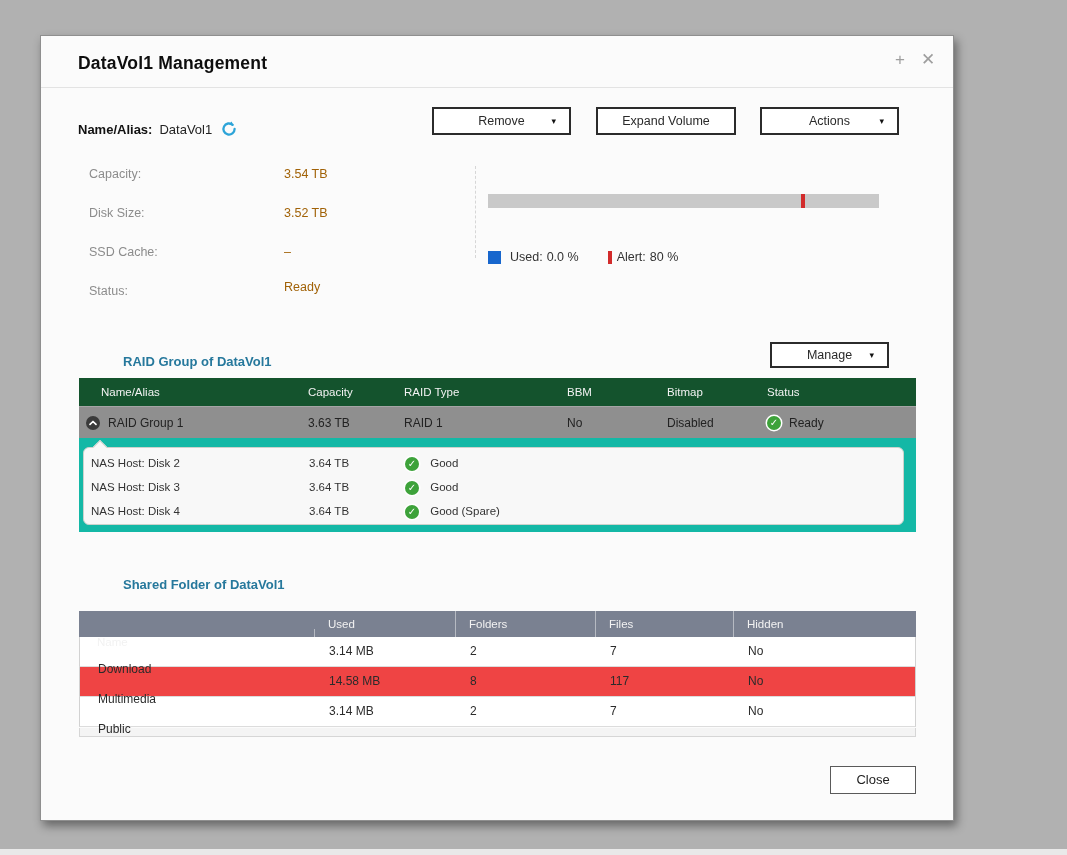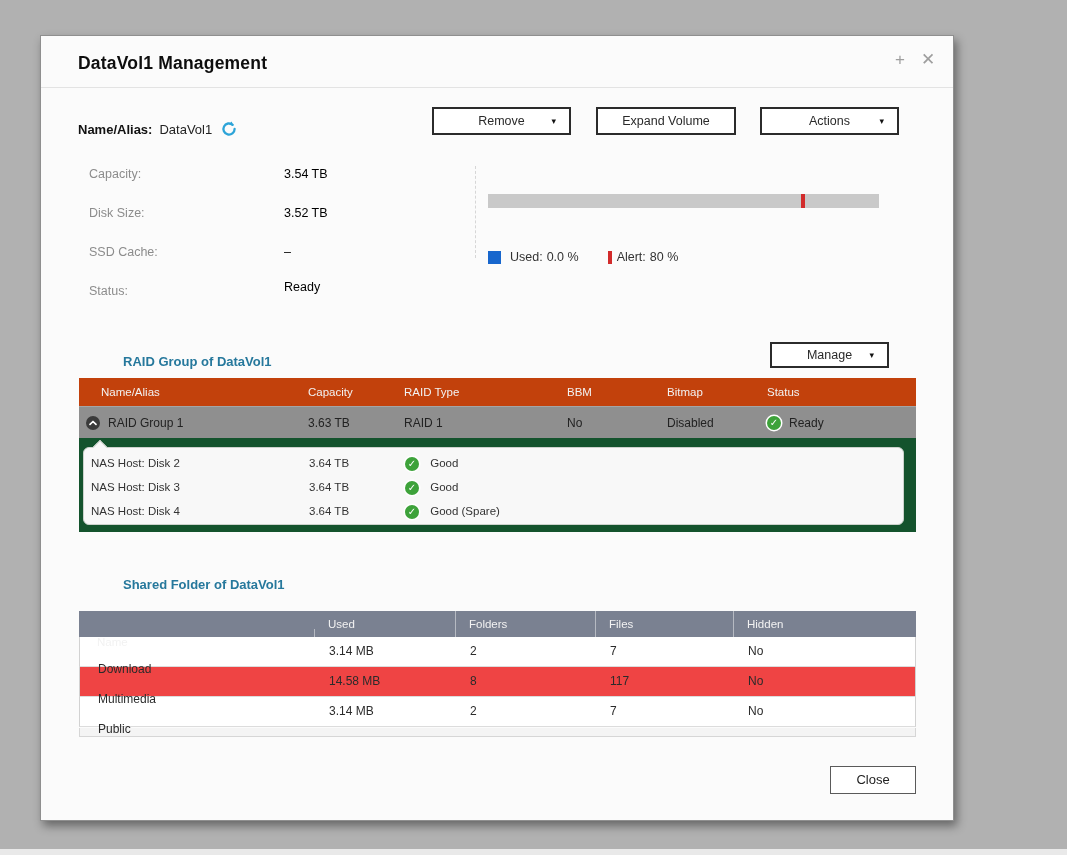--- a/index.html
+++ b/index.html
@@ -24,42 +24,42 @@
   .btn .caret { position:absolute; right:13px; top:0; font-size:9px; line-height:24px; color:#111; }
   .btn-close { position:absolute; left:789px; top:730px; width:86px; height:28px;
                background:#fff; border:1px solid #5a5a5a; font-size:13px; color:#222;
                text-align:center; line-height:26px; cursor:pointer; }
 
   .name-row { position:absolute; left:37px; top:83px; height:20px; display:flex; align-items:center; font-size:13px; }
   .name-label { font-weight:bold; color:#111; margin-right:7px; }
   .name-value { color:#222; margin-right:9px; }
 
   .field-label { position:absolute; left:48px; font-size:12.5px; color:#8c8c8c; height:18px; line-height:18px; }
-  .field-value { position:absolute; left:243px; font-size:12.5px; color:#000000; height:18px; line-height:18px; }
+  .field-value { position:absolute; left:243px; font-size:12.5px; color:#a16207; height:18px; line-height:18px; }
 
   .vdivider { position:absolute; left:434px; top:130px; height:92px; border-left:1px dashed #d6d6d6; }
 
   .usage-bar { position:absolute; left:447px; top:158px; width:391px; height:14px; background:#c9c9c9; }
   .usage-fill { position:absolute; left:0; top:0; height:14px; background:#1766cd; }
   .usage-marker { position:absolute; top:0; width:4px; height:14px; background:#d22b2b; }
   .usage-legend { position:absolute; left:447px; top:198px; height:14px; display:flex; align-items:center;
                   font-size:12.5px; color:#333;margin-top:16px; }
   .sw-used { width:13px; height:13px; background:#1766cd; margin-right:9px; }
   .sw-alert { width:4px; height:13px; background:#d22b2b; margin:0 5px 0 29px; }
   .legend-t { margin-right:4px; }
 
   .section-title { position:absolute; left:41px; font-size:13px; font-weight:bold; color:#26789c;padding-left:41px; }
 
   .tbl { position:absolute; left:38px; width:837px; }
-  .tbl-head { position:relative; height:28px; background:#c2410c; color:#f2f2f2; font-size:11.5px; }
+  .tbl-head { position:relative; height:28px; background:#14532d; color:#f2f2f2; font-size:11.5px; }
   .tbl-head span { position:absolute; top:0; line-height:28px; }
   .raid-row { position:relative; height:32px; background:#8f8f8f; color:#222; font-size:12px;
               border-top:1px solid #a5a5a5; }
   .raid-row span { position:absolute; top:0; line-height:32px; }
-  .raid-expand { position:relative; height:94px; background:#14532d; }
+  .raid-expand { position:relative; height:94px; background:#14b8a6; }
   .collapse-btn { position:absolute; left:7px; top:9px; width:14px; height:14px; cursor:pointer; }
 
   .disk-panel { position:absolute; left:4px; top:9px; width:821px; height:78px;
                 background:#f8f8f8; border:1px solid #ccd2cc; border-radius:6px; padding-top:3px; }
   .panel-pointer { position:absolute; left:11px; top:-6px; width:10px; height:10px; background:#f8f8f8;
                    border-left:1px solid #ccd2cc; border-top:1px solid #ccd2cc; transform:rotate(45deg); }
   .disk-row { position:relative; height:24px; font-size:11.5px; color:#333; }
   .disk-row span { position:absolute; top:0; line-height:24px; }
   .d-name { left:7px; } .d-cap { left:225px; } .d-status { left:321px; }
 

